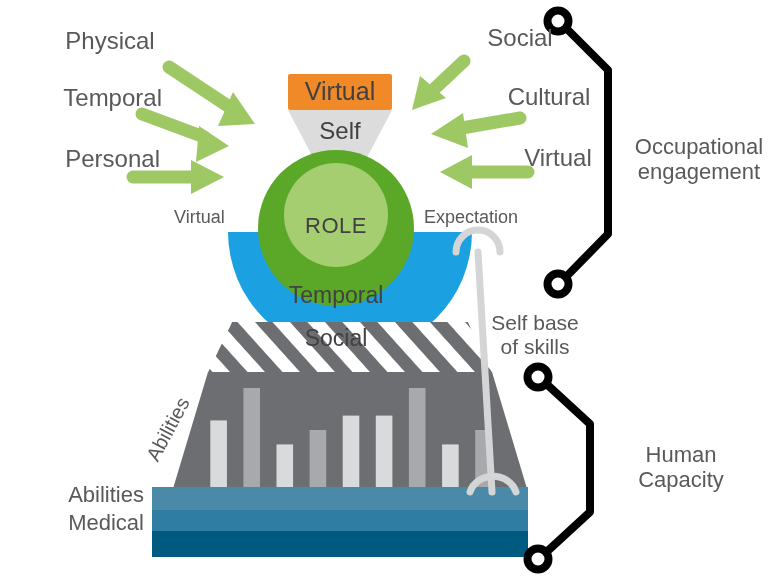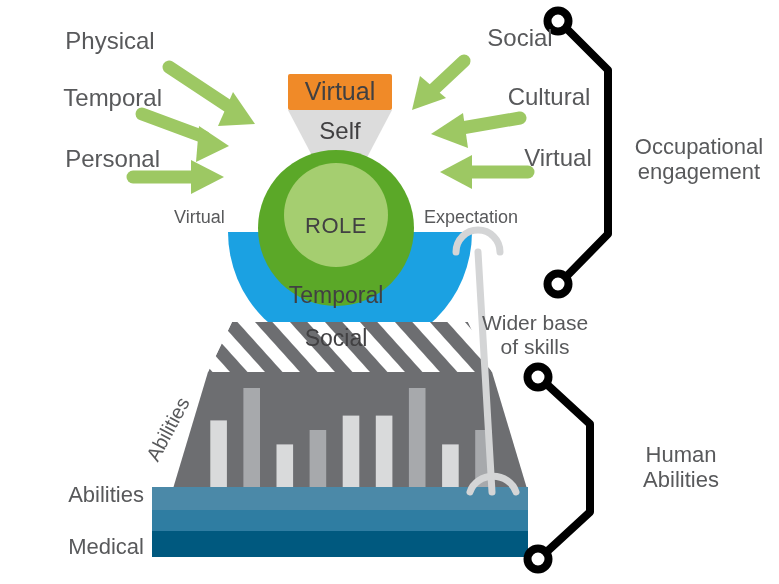--- a/index.html
+++ b/index.html
@@ -157,25 +157,25 @@
   <div class="lbl t-left" style="left:469px;top:84px;width:160px;font-size:24px;">Cultural</div>
   <div class="lbl t-left" style="left:478px;top:145px;width:160px;font-size:24px;">Virtual</div>
 
   <div class="lbl t-left" style="left:174px;top:207px;font-size:18px;">Virtual</div>
 
   <div class="lbl t-left" style="left:424px;top:207px;font-size:18px;">Expectation</div>
 
 
   <div class="lbl t-center" style="left:118px;top:418px;width:100px;font-size:20px;transform:rotate(-62deg);transform-origin:50% 50%;">Abilities</div>
 
-  <div class="lbl t-center" style="left:470px;top:311px;width:130px;font-size:21px;">Wider base
+  <div class="lbl t-center" style="left:470px;top:311px;width:130px;font-size:21px;">Self base
 of skills</div>
 
   <div class="lbl t-right" style="left:8px;top:483px;width:136px;font-size:22px;">Abilities</div>
-  <div class="lbl t-right" style="left:8px;top:535px;width:136px;font-size:22px;">Medical</div>
+  <div class="lbl t-right" style="left:8px;top:511px;width:136px;font-size:22px;">Medical</div>
 
   <div class="lbl t-left" style="left:624px;top:123px;width:150px;font-size:22px;margin-top:12px;">Occupational
 engagement</div>
 
   <div class="lbl t-left" style="left:606px;top:443px;width:150px;font-size:22px;">Human
-Abilities</div>
+Capacity</div>
 
 </div>
 
 </body></html>

